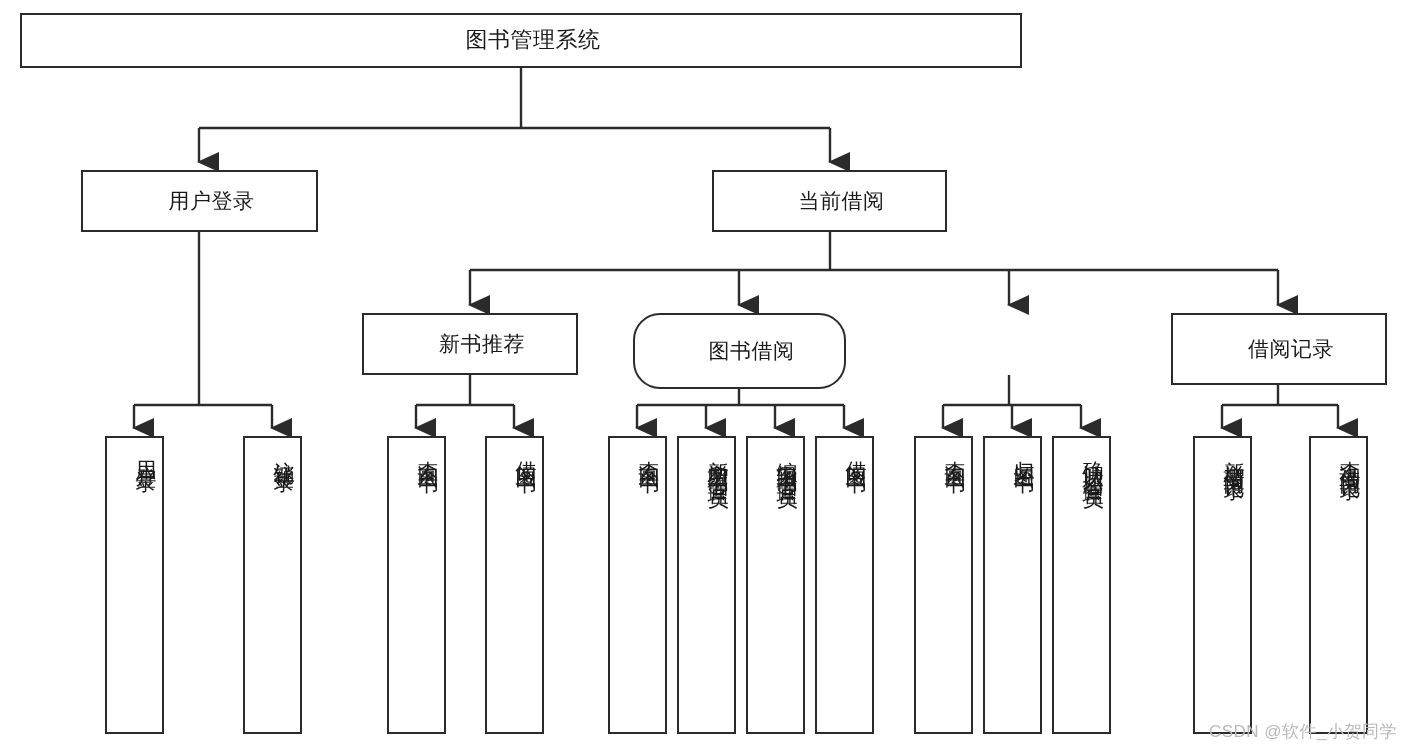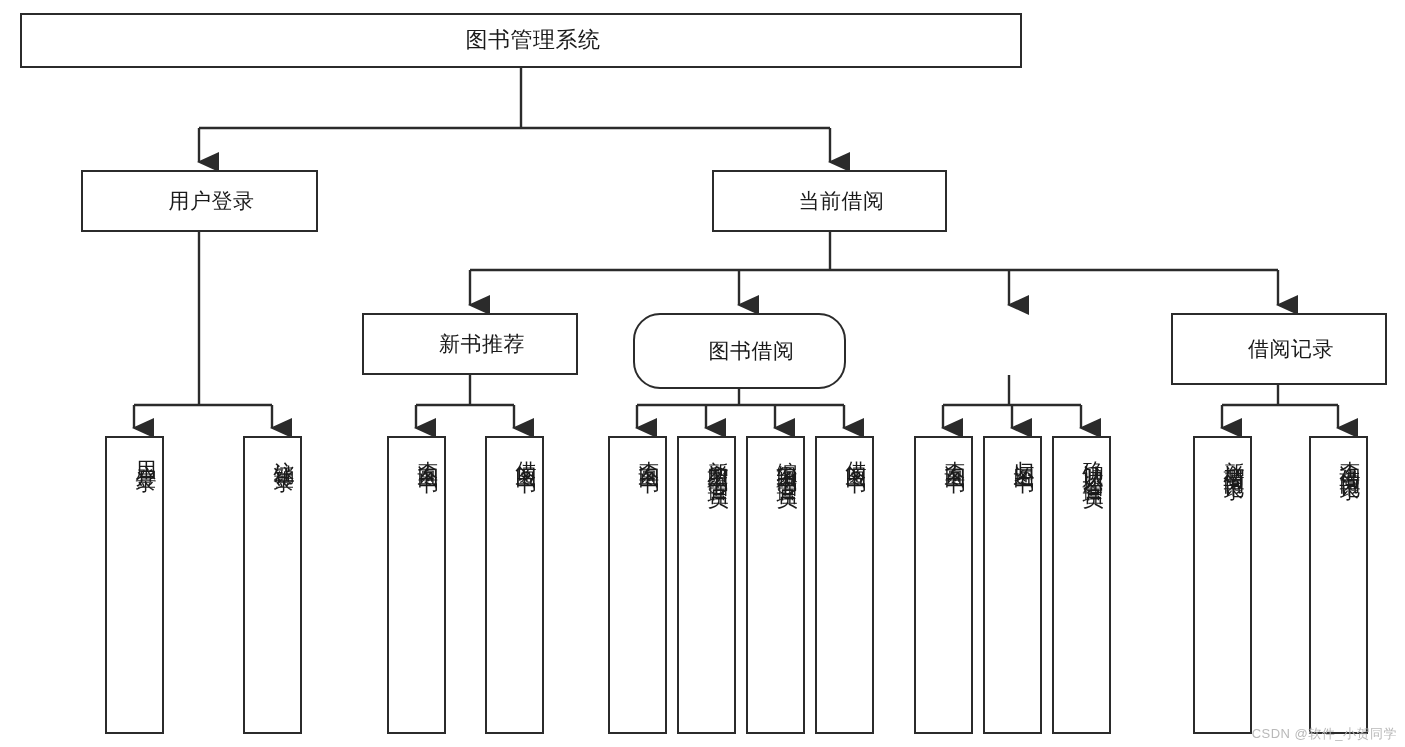--- a/index.html
+++ b/index.html
@@ -57,21 +57,21 @@
     text-orientation: upright;
     font-size: 21px;
     letter-spacing: 4px;
     line-height: 1;
     white-space: nowrap;
   }
   #watermark {
     position: absolute;
     right: 8px;
     bottom: 4px;
-    font-size: 13px;
+    font-size: 17px;
     color: #b9b9b9;
     letter-spacing: 0.5px;
     white-space: nowrap;
   }
 </style>
 </head>
 <body>
 
 <div id="canvas">
 

